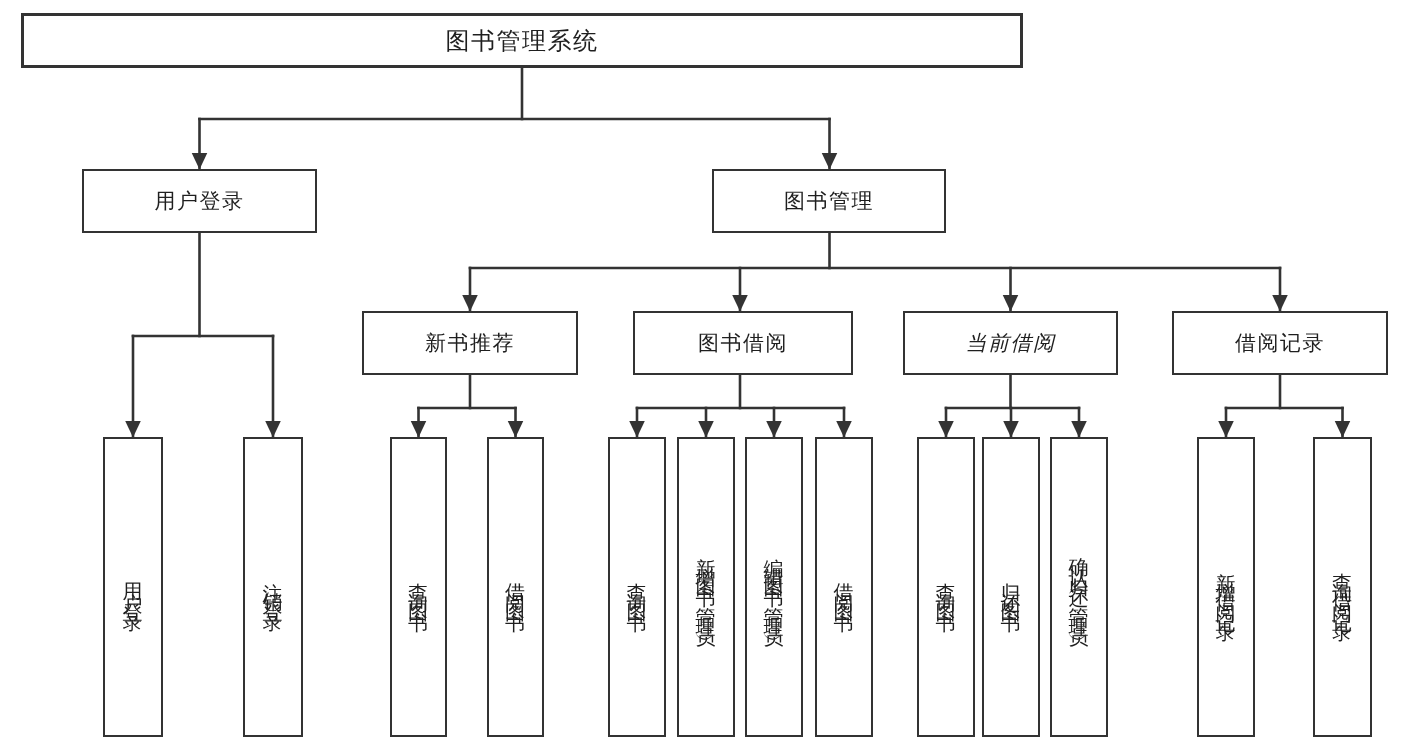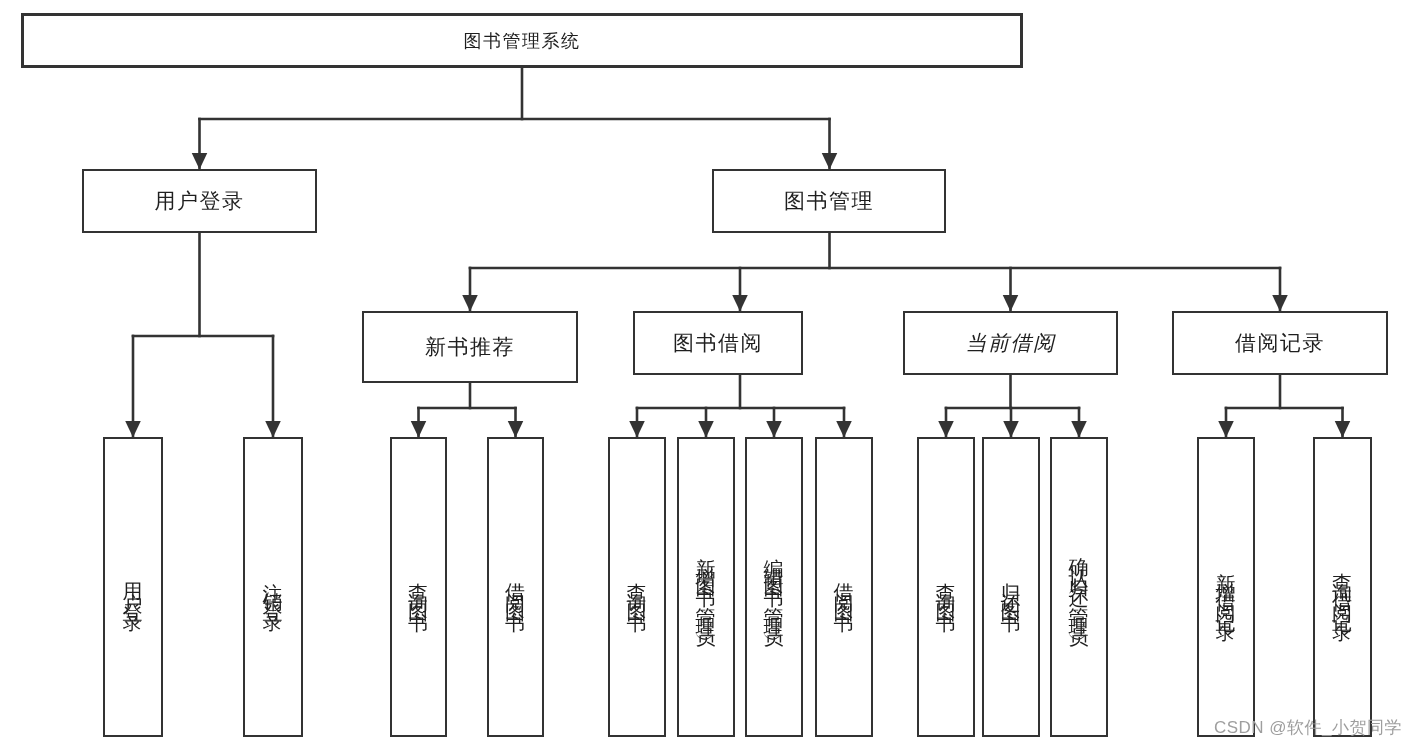--- a/index.html
+++ b/index.html
@@ -26,21 +26,21 @@
     color: #1f1f1f;
     z-index: 2;
   }
   .h-label {
     font-size: 21px;
     letter-spacing: 1.5px;
     white-space: nowrap;
   }
   .root-box {
     border-width: 3px;
-    font-size: 18px;
+    font-size: 24px;
   }
   .v-label {
     writing-mode: vertical-rl;
     text-orientation: mixed;
     font-size: 20px;
     letter-spacing: 10px;
     line-height: 1;
   }
   #connectors {
     position: absolute;
@@ -130,22 +130,22 @@
       <line x1="1226" y1="408" x2="1226" y2="437" marker-end="url(#arrow)"></line>
       <line x1="1342.5" y1="408" x2="1342.5" y2="437" marker-end="url(#arrow)"></line>
     </g>
   </svg>
 
   <div class="box root-box h-label" style="left:21px; top:13px; width:1002px; height:55px;">图书管理系统</div>
 
   <div class="box h-label" style="left:82px; top:169px; width:235px; height:64px;">用户登录</div>
   <div class="box h-label" style="left:712px; top:169px; width:234px; height:64px;">图书管理</div>
 
-  <div class="box h-label" style="left:362px; top:311px; width:216px; height:72px;">新书推荐</div>
-  <div class="box h-label" style="left:633px; top:311px; width:170px; height:64px;text-align:center;">图书借阅</div>
+  <div class="box h-label" style="left:362px; top:311px; width:216px; height:64px;">新书推荐</div>
+  <div class="box h-label" style="left:633px; top:311px; width:220px; height:64px;text-align:center;">图书借阅</div>
   <div class="box h-label" style="left:903px; top:311px; width:215px; height:64px;font-style:italic;">当前借阅</div>
   <div class="box h-label" style="left:1172px; top:311px; width:216px; height:64px;">借阅记录</div>
 
   <div class="box v-label" style="left:103px; top:437px; width:60px; height:300px;">用户登录</div>
   <div class="box v-label" style="left:243px; top:437px; width:60px; height:300px;">注销登录</div>
 
   <div class="box v-label" style="left:390px; top:437px; width:57px; height:300px;">查询图书</div>
   <div class="box v-label" style="left:487px; top:437px; width:57px; height:300px;">借阅图书</div>
 
   <div class="box v-label" style="left:608px; top:437px; width:58px; height:300px;">查询图书</div>
@@ -153,15 +153,14 @@
   <div class="box v-label" style="left:745px; top:437px; width:58px; height:300px;">编辑图书（管理员）</div>
   <div class="box v-label" style="left:815px; top:437px; width:58px; height:300px;">借阅图书</div>
 
   <div class="box v-label" style="left:917px; top:437px; width:58px; height:300px;">查询图书</div>
   <div class="box v-label" style="left:982px; top:437px; width:58px; height:300px;">归还图书</div>
   <div class="box v-label" style="left:1050px; top:437px; width:58px; height:300px;">确认归还（管理员）</div>
 
   <div class="box v-label" style="left:1197px; top:437px; width:58px; height:300px;">新增借阅记录</div>
   <div class="box v-label" style="left:1313px; top:437px; width:59px; height:300px;">查询借阅记录</div>
 
-  <div class="watermark">CSDN @软件_小贺同学</div>
 
 </div>
 
 </body></html>

